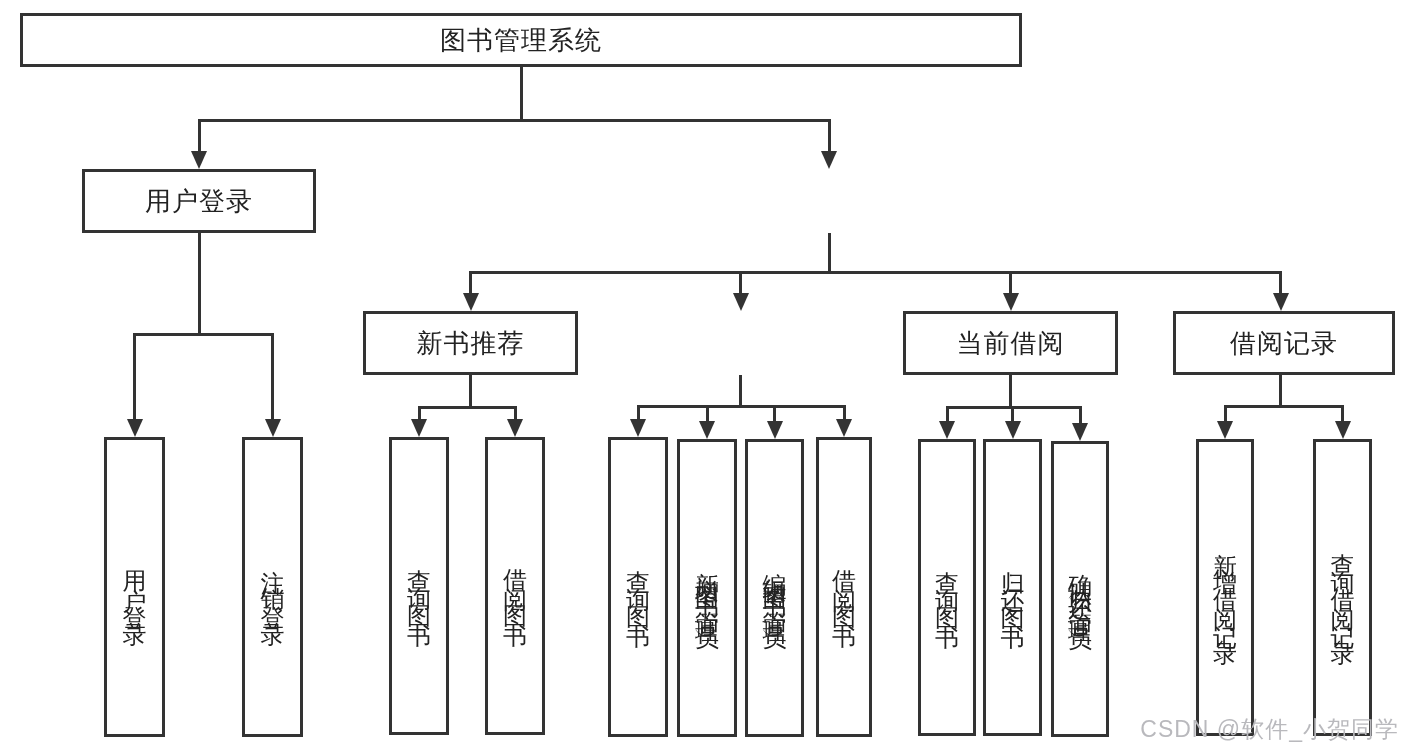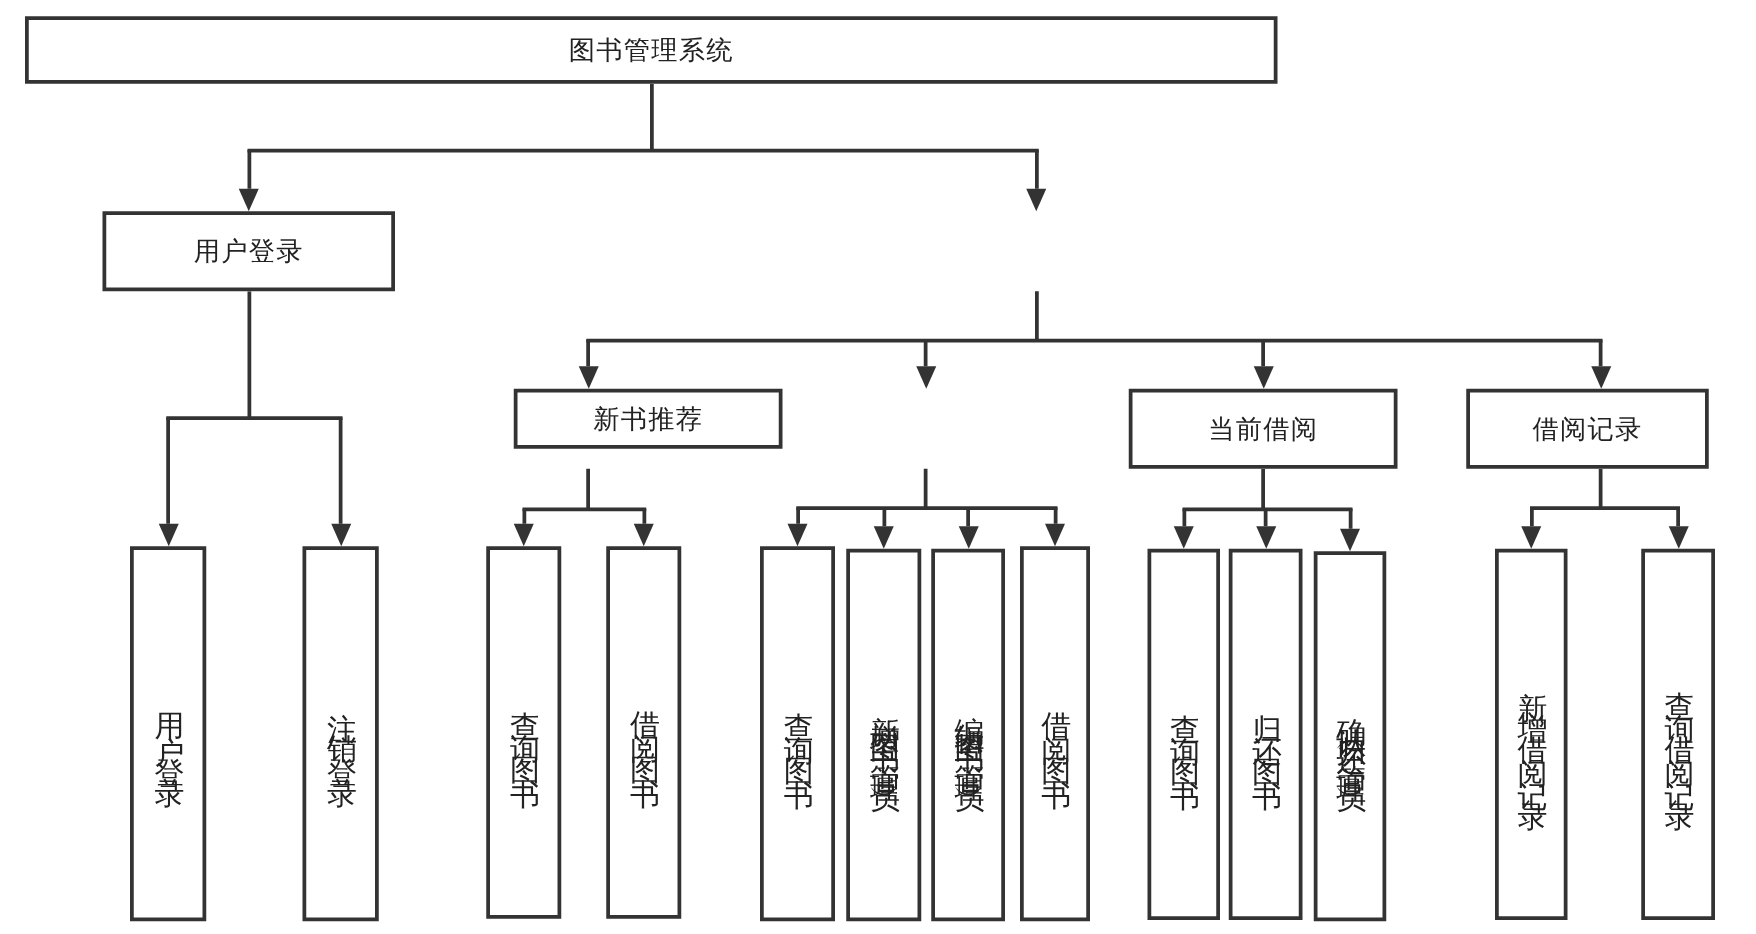--- a/index.html
+++ b/index.html
@@ -24,21 +24,21 @@
     align-items: center;
     justify-content: center;
     color: #222222;
     z-index: 2;
   }
   .node-label {
     display: block;
     white-space: nowrap;
   }
   .node.horiz .node-label {
-    font-size: 21px;
+    font-size: 26px;
     letter-spacing: 1px;
   }
   .node.vert .node-label {
     writing-mode: vertical-rl;
     text-orientation: mixed;
     font-size: 24px;
     line-height: 1;
   }
   .cline {
     position: absolute;
@@ -62,33 +62,34 @@
     color: var(--watermark-color, #b9b9bd);
     letter-spacing: 1px;
     z-index: 3;
     white-space: nowrap;
   }
 </style>
 </head>
 <body>
 
 <div id="stage" style="background: rgb(255, 255, 255);">
+  <span class="watermark">CSDN @软件_小贺同学</span>
 <div class="node horiz" style="left: 20px; top: 13px; width: 1002px; height: 54px;">
       <span class="node-label">图书管理系统</span>
     </div>
     <div class="node horiz" style="left: 82px; top: 169px; width: 234px; height: 64px;">
       <span class="node-label">用户登录</span>
     </div>
-    <div class="node horiz" style="left: 363px; top: 311px; width: 215px; height: 48px; margin-left: 48px;">
+    <div class="node horiz" style="left: 363px; top: 311px; width: 215px; height: 64px;">
       <span class="node-label">新书推荐</span>
     </div>
     <div class="node horiz" style="left: 903px; top: 311px; width: 215px; height: 64px;">
       <span class="node-label">当前借阅</span>
     </div>
-    <div class="node horiz" style="left: 1173px; top: 311px; width: 194px; height: 64px; align-items: center;">
+    <div class="node horiz" style="left: 1173px; top: 311px; width: 222px; height: 64px; align-items: center;">
       <span class="node-label">借阅记录</span>
     </div>
     <div class="node vert" style="left: 104px; top: 437px; width: 61px; height: 300px;">
       <span class="node-label" style="letter-spacing: 18px;">用户登录</span>
     </div>
     <div class="node vert" style="left: 242px; top: 437px; width: 61px; height: 300px;">
       <span class="node-label" style="letter-spacing: 18px;">注销登录</span>
     </div>
     <div class="node vert" style="left: 389px; top: 437px; width: 60px; height: 298px;">
       <span class="node-label" style="letter-spacing: 18px;">查询图书</span>

